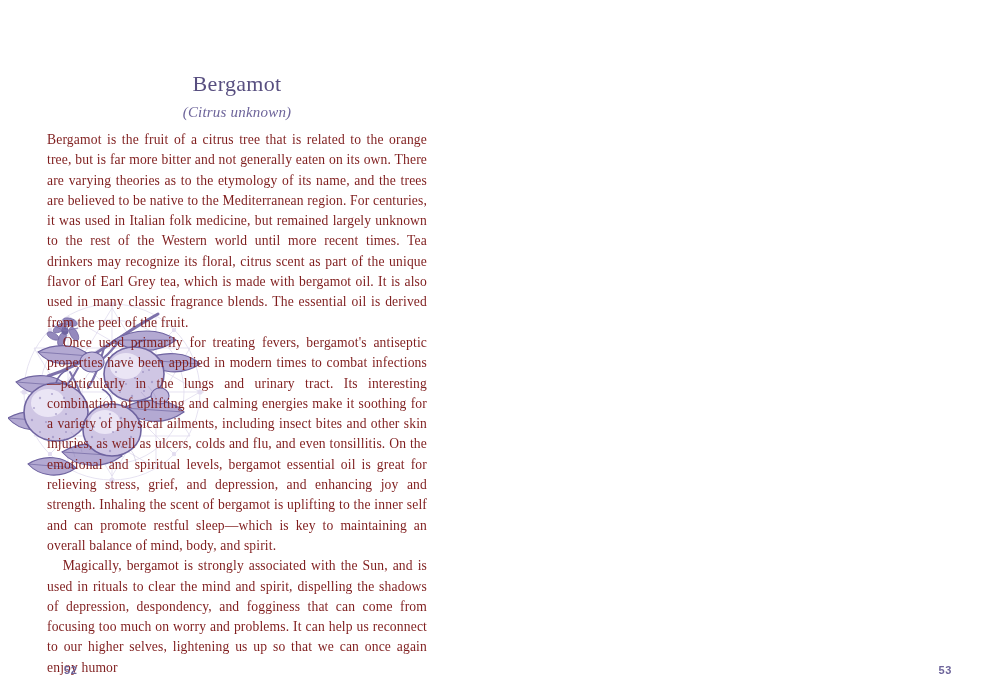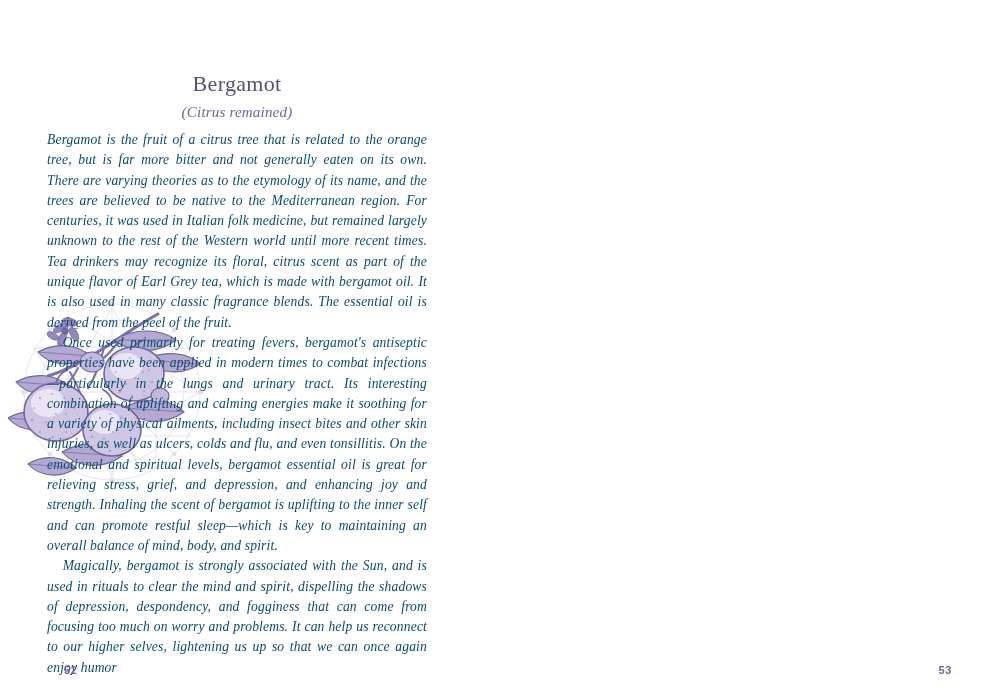--- a/index.html
+++ b/index.html
@@ -31,23 +31,22 @@
   .page-left  { padding: 0; }
   .page-right { padding: 0; }
 
   
   .col {
     position: absolute;
     font-size: 13.6px;
     line-height: 20.3px;
     text-align: justify;
     text-justify: inter-word;
-    color: #0c4a6e;
+    color: #7f1d1d;
     letter-spacing: 0.15px;
-    font-style: italic;
   }
   .col-left {
     left: 47px;
     top: 130px;
     width: 380px;
   }
 
   p { margin: 0; }
   p.indent { text-indent: 1.15em; }
 
@@ -138,21 +137,21 @@
 </style>
 </head>
 <body>
 
 <div class="spread">
 
   <div class="page page-left">
 
     <div class="chapter-title">Bergamot</div>
 
-    <div class="chapter-sub">(Citrus remained)</div>
+    <div class="chapter-sub">(Citrus unknown)</div>
 
     <div class="illustration">
       <svg viewBox="0 0 244 208" xmlns="http://www.w3.org/2000/svg">
         <defs>
           <clipPath id="clipLeaf">
             <rect x="0" y="0" width="244" height="208"></rect>
           </clipPath>
         </defs>
 
         <g clip-path="url(#clipLeaf)">

